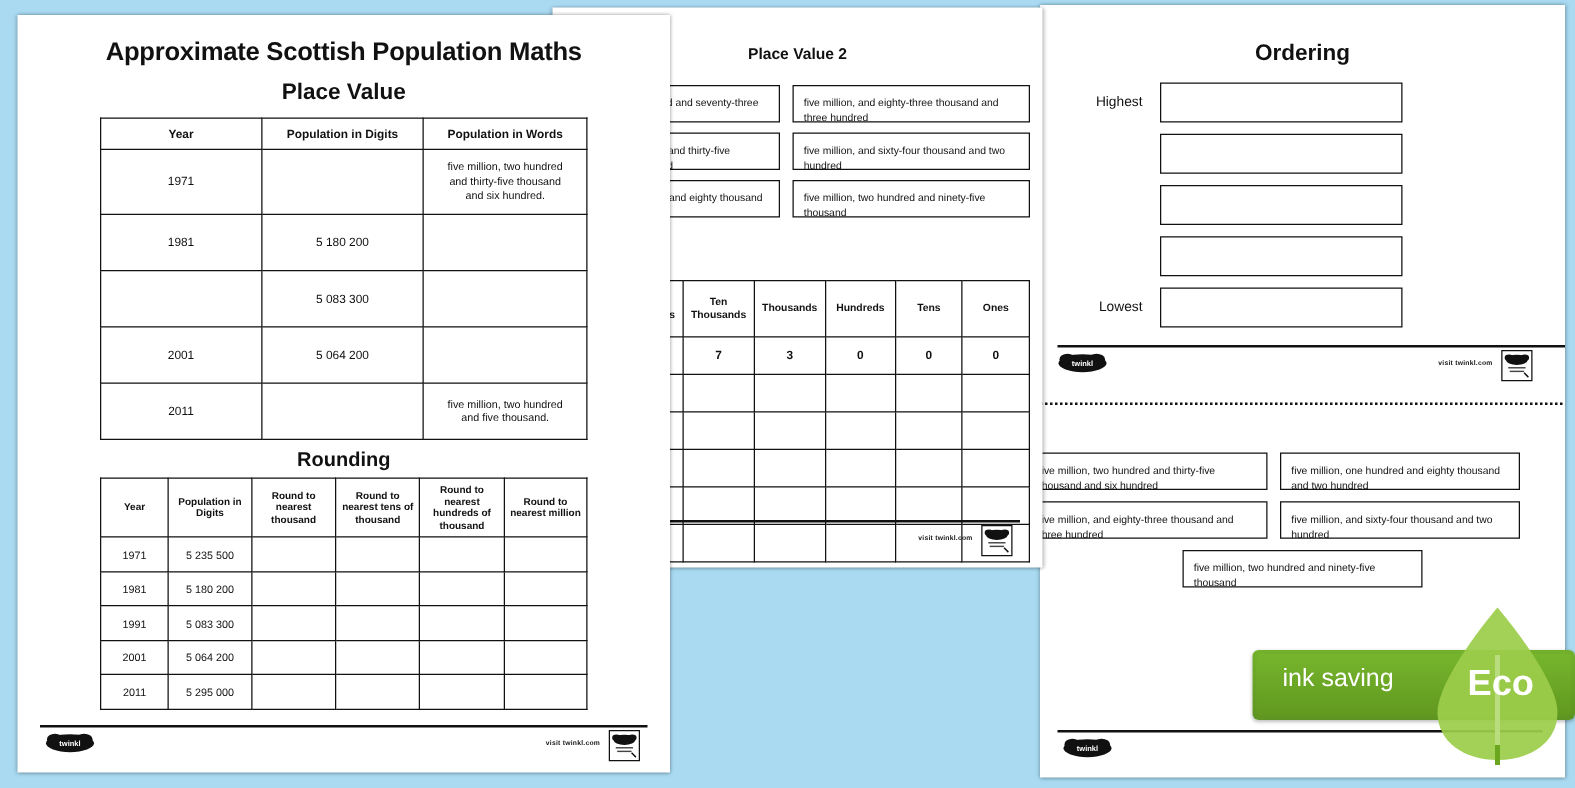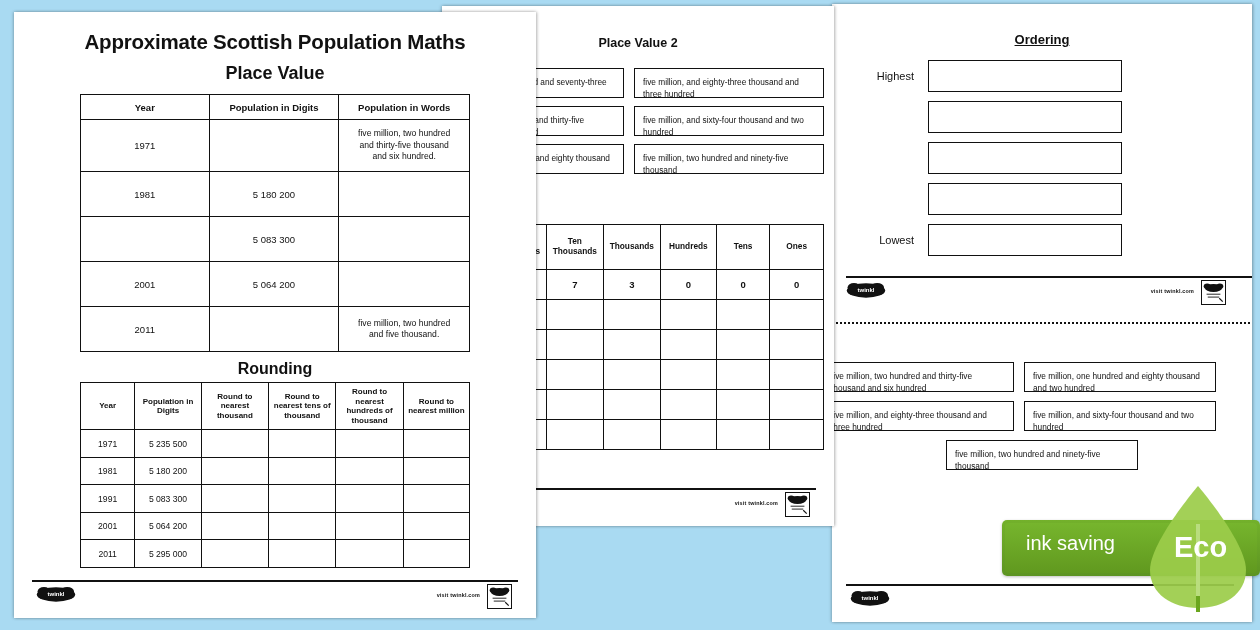--- a/index.html
+++ b/index.html
@@ -8,21 +8,21 @@
     background:#a9daf2;
     font-family:"Liberation Sans",sans-serif;
     position:relative;
   }
   .page{
     position:absolute;background:#ffffff;overflow:hidden;
     box-shadow:1px 0 3px rgba(0,0,0,.28), -1px 0 3px rgba(0,0,0,.18);
   }
   
   #page1{left:14px;top:12px;width:522px;height:606px;z-index:3;}
-  #page2{left:442px;top:6px;width:392px;height:520px;z-index:2;}
+  #page2{left:442px;top:6px;width:392px;height:448px;z-index:2;}
   #page3{left:832px;top:4px;width:420px;height:618px;z-index:1;}
 
   .doc-title{
     text-align:center;font-size:20.5px;font-weight:bold;color:#111;
     letter-spacing:-.2px;margin:18px 0 0 0;
   }
   .sec-title{
     text-align:center;font-size:18px;font-weight:bold;color:#111;
     margin:9px 0 0 0;
   }
@@ -72,21 +72,21 @@
   #pvgrid th{
     border:1.3px solid #111;font-size:8.3px;font-weight:bold;
     line-height:1.2;height:42px;width:55.5px;text-align:center;color:#111;
   }
   #pvgrid td{
     border:1.3px solid #111;font-size:9.5px;font-weight:bold;height:27px;
     text-align:center;color:#111;
   }
 
   
-  .p3-title{text-align:center;font-size:13px;font-weight:bold;color:#111;margin:28px 0 0 0;text-decoration:underline;}
+  .p3-title{text-align:center;font-size:18px;font-weight:bold;color:#111;margin:28px 0 0 0;}
   .order-list{margin-top:12px;}
   .order-row{display:flex;align-items:center;height:33px;margin-bottom:8px;}
   .order-label{
     width:96px;text-align:right;padding-right:14px;
     font-size:11px;font-weight:normal;color:#111;box-sizing:border-box;
   }
   .order-box{border:1.6px solid #111;width:192px;height:30px;background:#fff;}
 
   .cut-line{
     position:absolute;left:0;right:-14px;top:318px;

